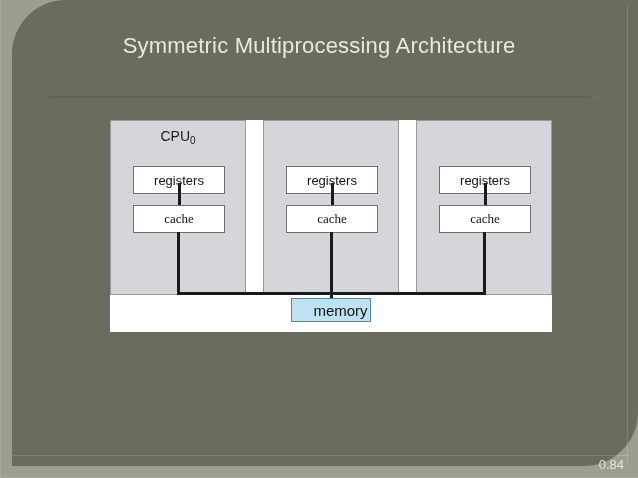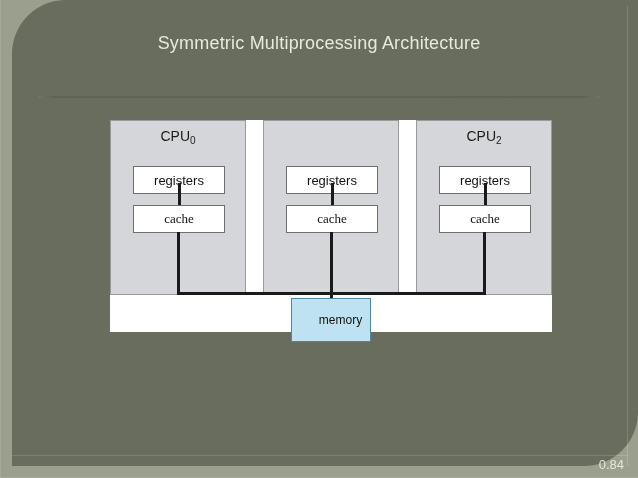--- a/index.html
+++ b/index.html
@@ -59,21 +59,21 @@
     background: rgba(255,255,255,.14);
   }
 
   
   #title {
     position: absolute;
     left: 0;
     top: 14px;
     width: 638px;
     text-align: center;
-    font-size: 18px;
+    font-size: 22px;
     line-height: 34px;
     color: #e8e9e0;
     font-weight: normal;
     letter-spacing: .2px;
     white-space: nowrap;
   }
   #title-rule {
     position: absolute;
     left: 38px;
     top: 96px;
@@ -164,25 +164,25 @@
 
   
   #wire-2-down  { left: 373px; top: 112px; width: 3px;  height: 63px; }
   #wire-2-left  { left: 220px; top: 172px; width: 156px; height: 3px; }
 
   #memory-box {
     position: absolute;
     left: 181px;
     top: 178px;
     width: 80px;
-    height: 44px;
+    height: 24px;
     background: #bfe2f3;
     border: 1px solid #4b89a8;
     box-sizing: border-box;
-    font-size: 12px;
+    font-size: 15px;
     color: #111;
     display: flex;
     align-items: center;
     justify-content: center;
     padding-left: 19px;
   }
 
   
   #page-number {
     position: absolute;
@@ -216,21 +216,20 @@
       <div class="unit-box unit-cache">cache</div>
     </div>
 
     <div class="cpu-block" id="cpu-1">
       <div class="unit-box unit-registers">registers</div>
       <div class="link-rc"></div>
       <div class="unit-box unit-cache">cache</div>
     </div>
 
     <div class="cpu-block" id="cpu-2">
-      <div class="cpu-label"><span>CPU</span><sub>2</sub></div>
       <div class="unit-box unit-registers">registers</div>
       <div class="link-rc"></div>
       <div class="unit-box unit-cache">cache</div>
     </div>
 
     <div class="wire" id="wire-0-down"></div>
     <div class="wire" id="wire-0-right"></div>
     <div class="wire" id="wire-2-down"></div>
     <div class="wire" id="wire-2-left"></div>
     <div class="wire" id="wire-1-down"></div>

